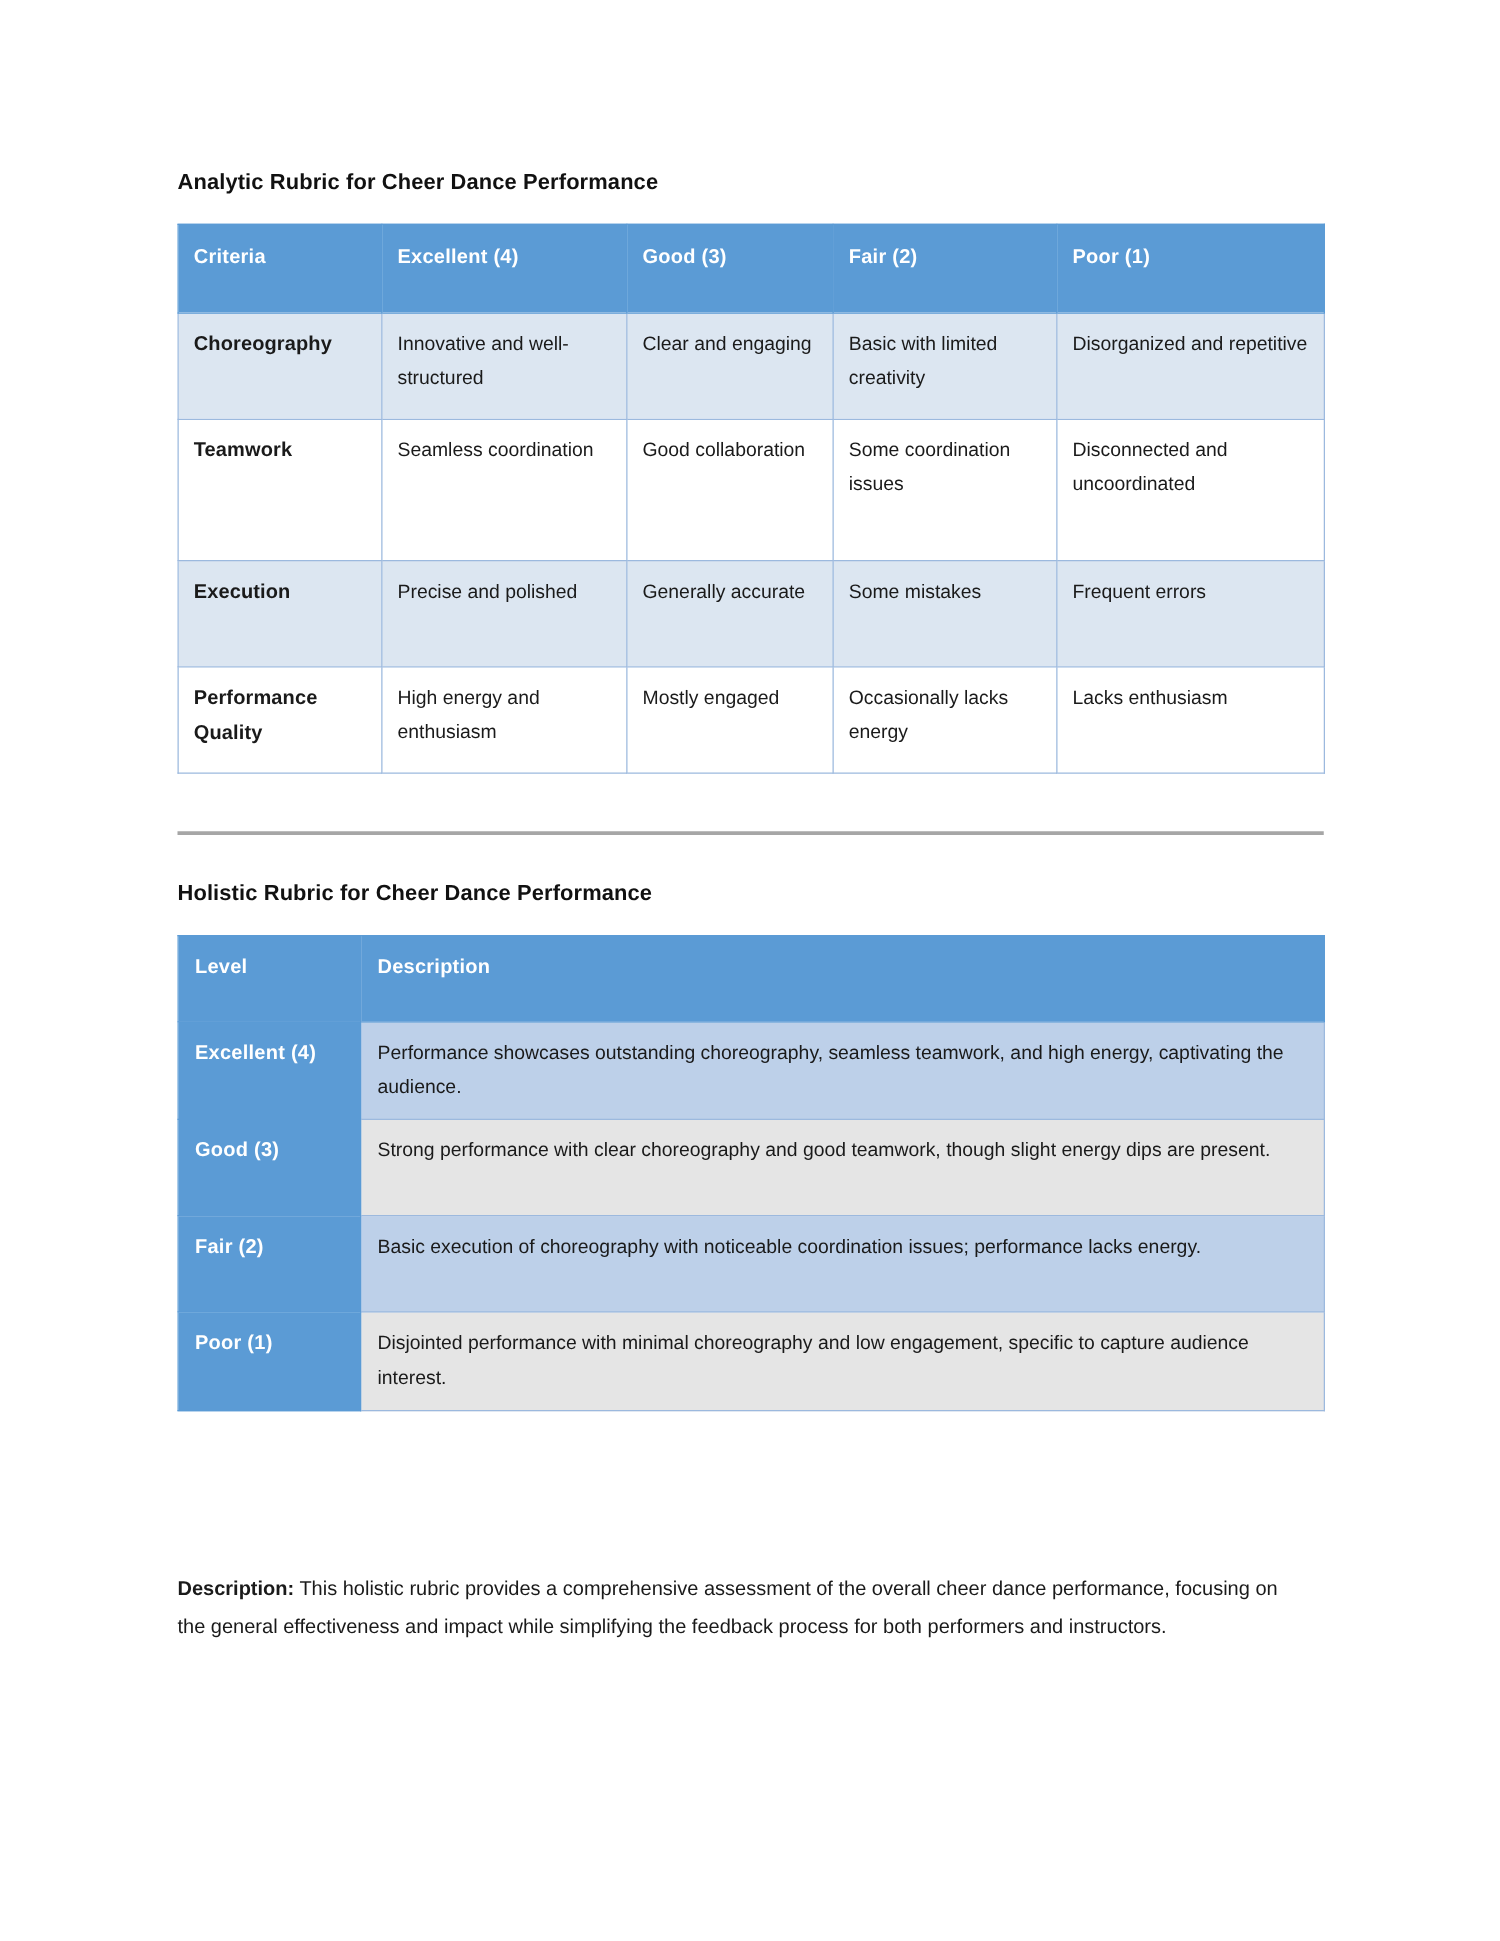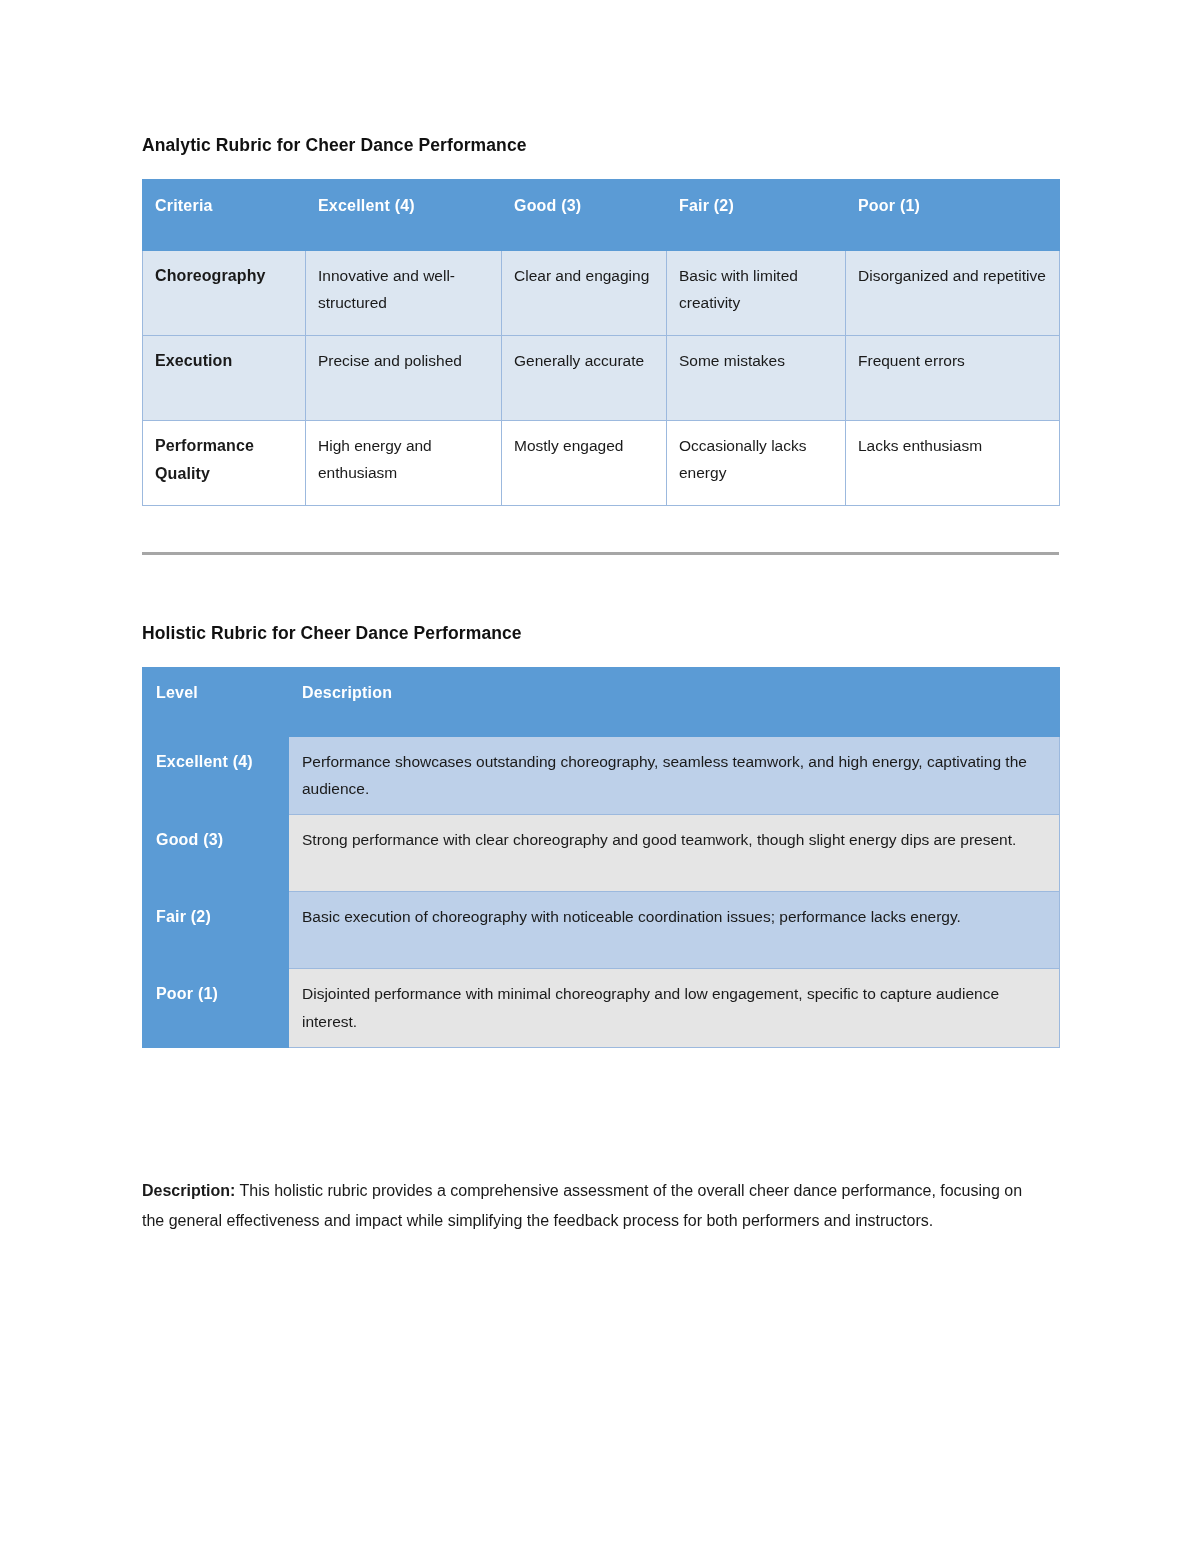--- a/index.html
+++ b/index.html
@@ -83,21 +83,21 @@
   
   .section-divider {
     width: 917px;
     height: 3px;
     background: #A6A6A6;
     margin: 46px 0 0 0;
     border: 0;
   }
 
   .holistic-heading {
-    margin-top: 68px;
+    margin-top: 36px;
   }
 
   
   .holistic-table td,
   .holistic-table th {
     border: 1px solid #9CB9DE;
     vertical-align: top;
     padding: 11px 12px 11px 13px;
     font-size: 15.5px;
     line-height: 1.8;
@@ -175,20 +175,27 @@
       </tr>
     </thead>
     <tbody>
       <tr class="band r-choreography">
         <td class="criteria-cell">Choreography</td>
         <td>Innovative and well-structured</td>
         <td>Clear and engaging</td>
         <td>Basic with limited creativity</td>
         <td>Disorganized and repetitive</td>
       </tr>
+      <tr class="plain r-teamwork">
+        <td class="criteria-cell">Teamwork</td>
+        <td>Seamless coordination</td>
+        <td>Good collaboration</td>
+        <td>Some coordination issues</td>
+        <td>Disconnected and uncoordinated</td>
+      </tr>
       <tr class="band r-execution">
         <td class="criteria-cell">Execution</td>
         <td>Precise and polished</td>
         <td>Generally accurate</td>
         <td>Some mistakes</td>
         <td>Frequent errors</td>
       </tr>
       <tr class="plain r-performance">
         <td class="criteria-cell">Performance Quality</td>
         <td>High energy and enthusiasm</td>

